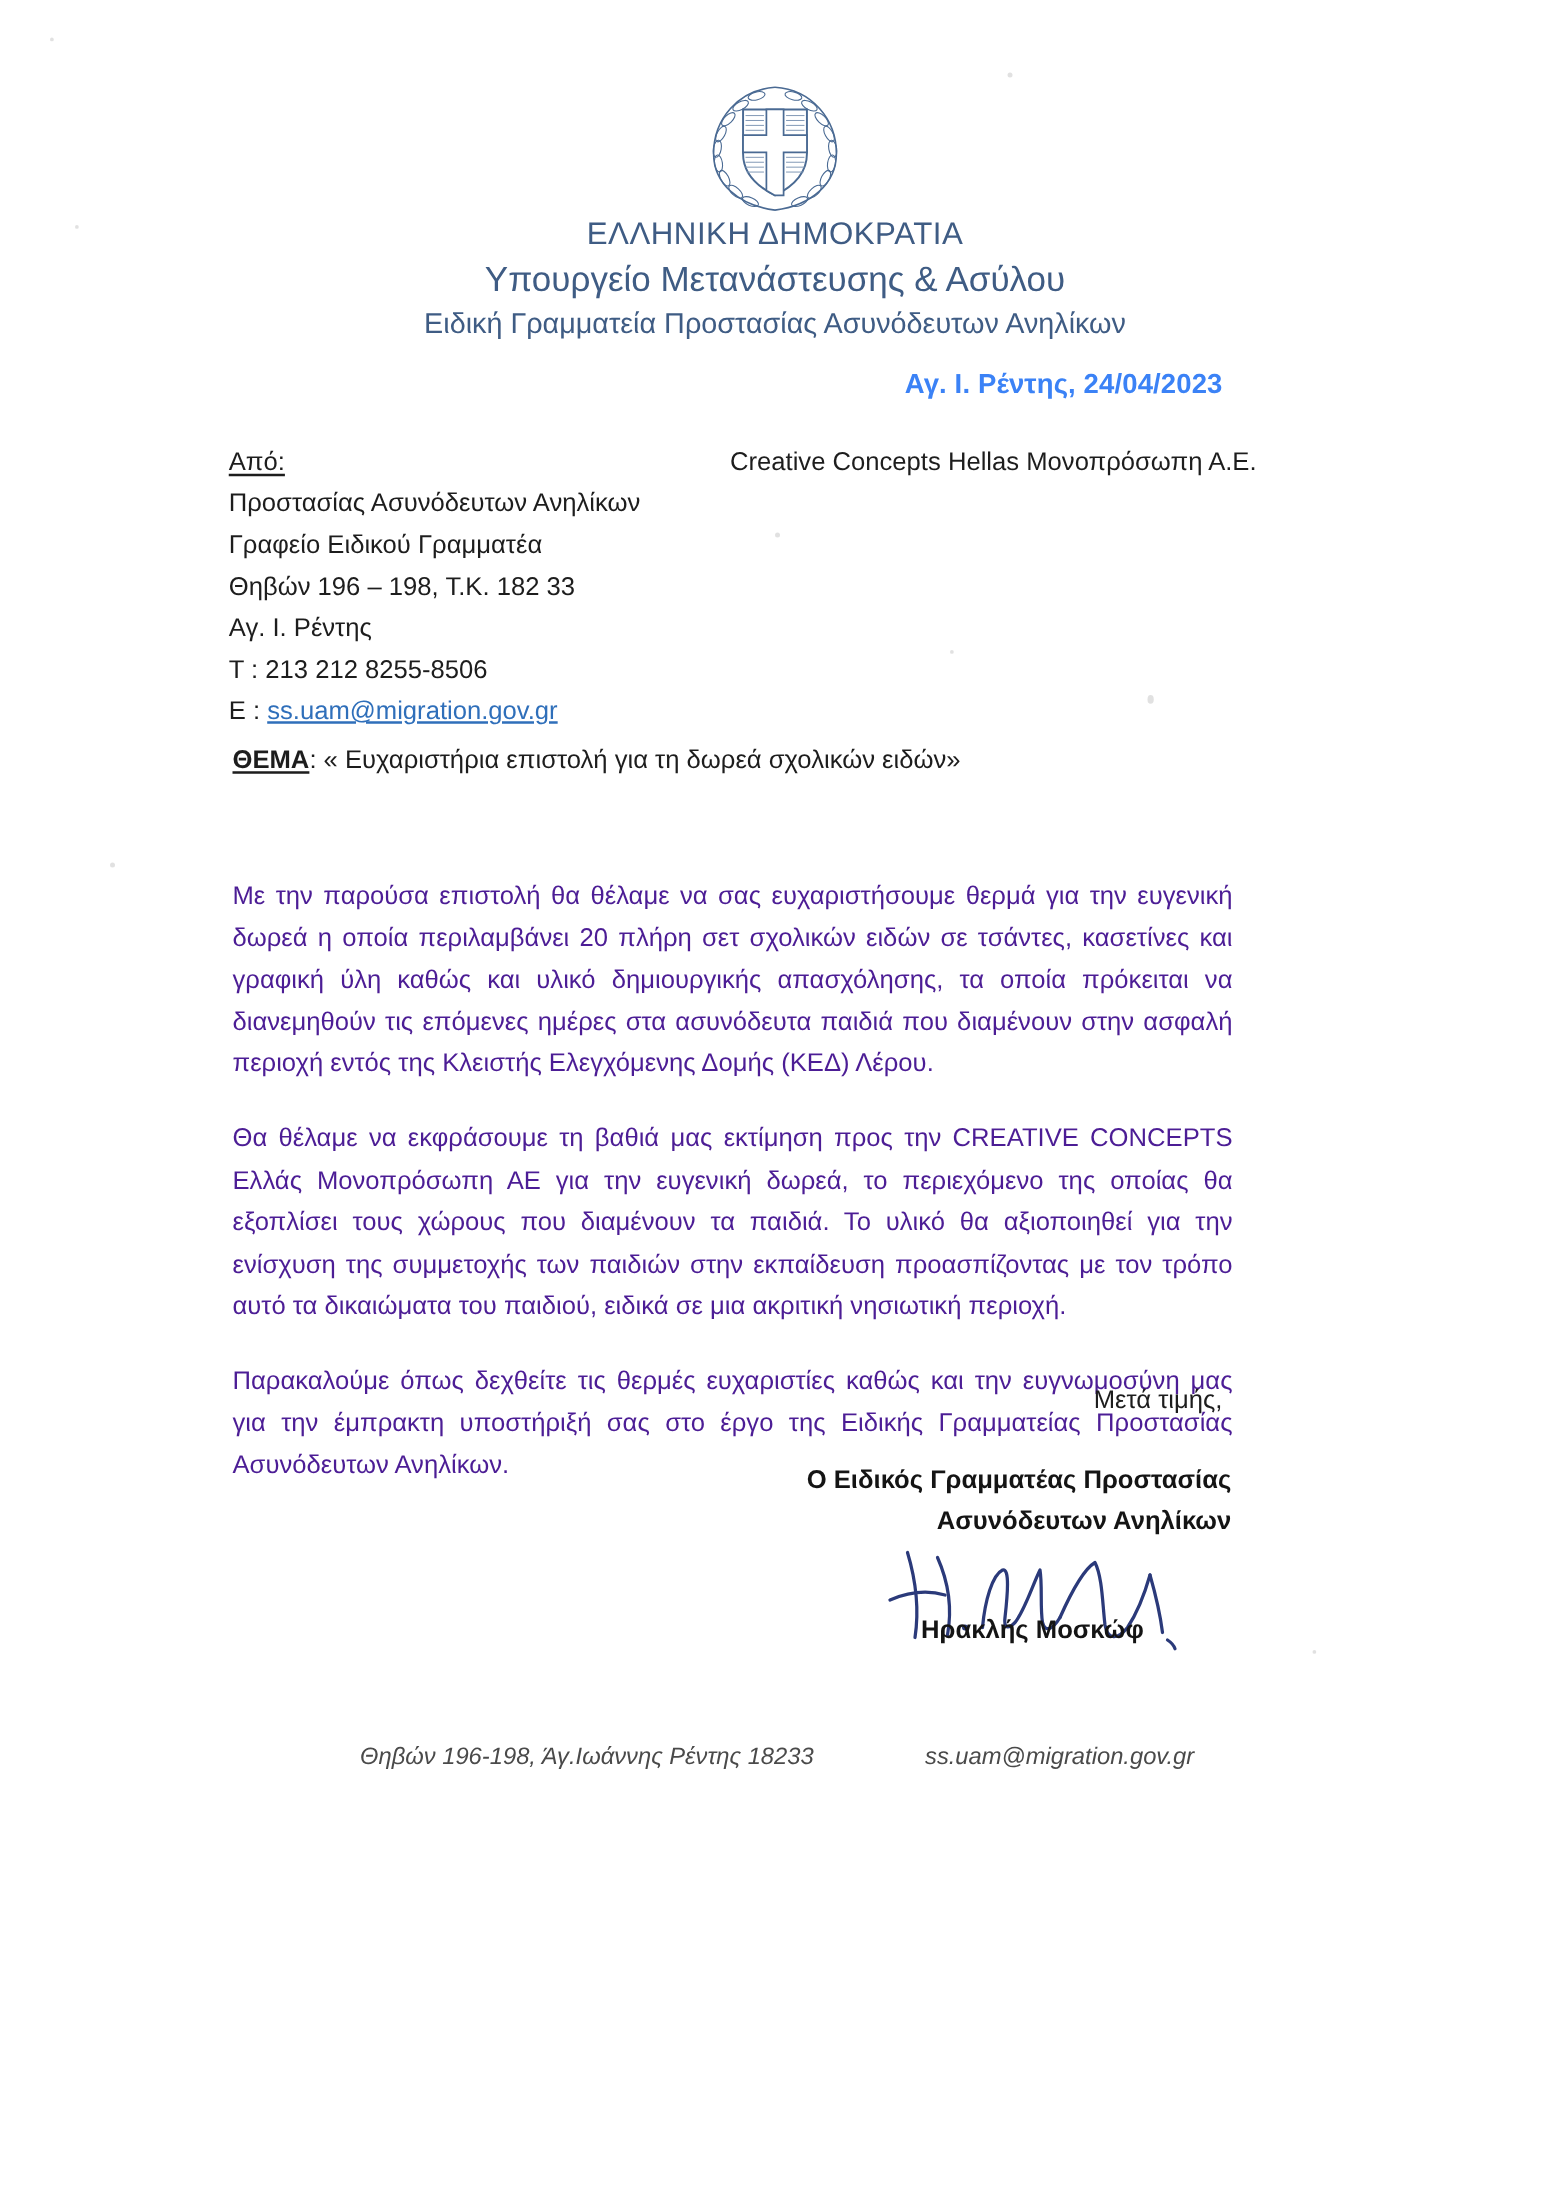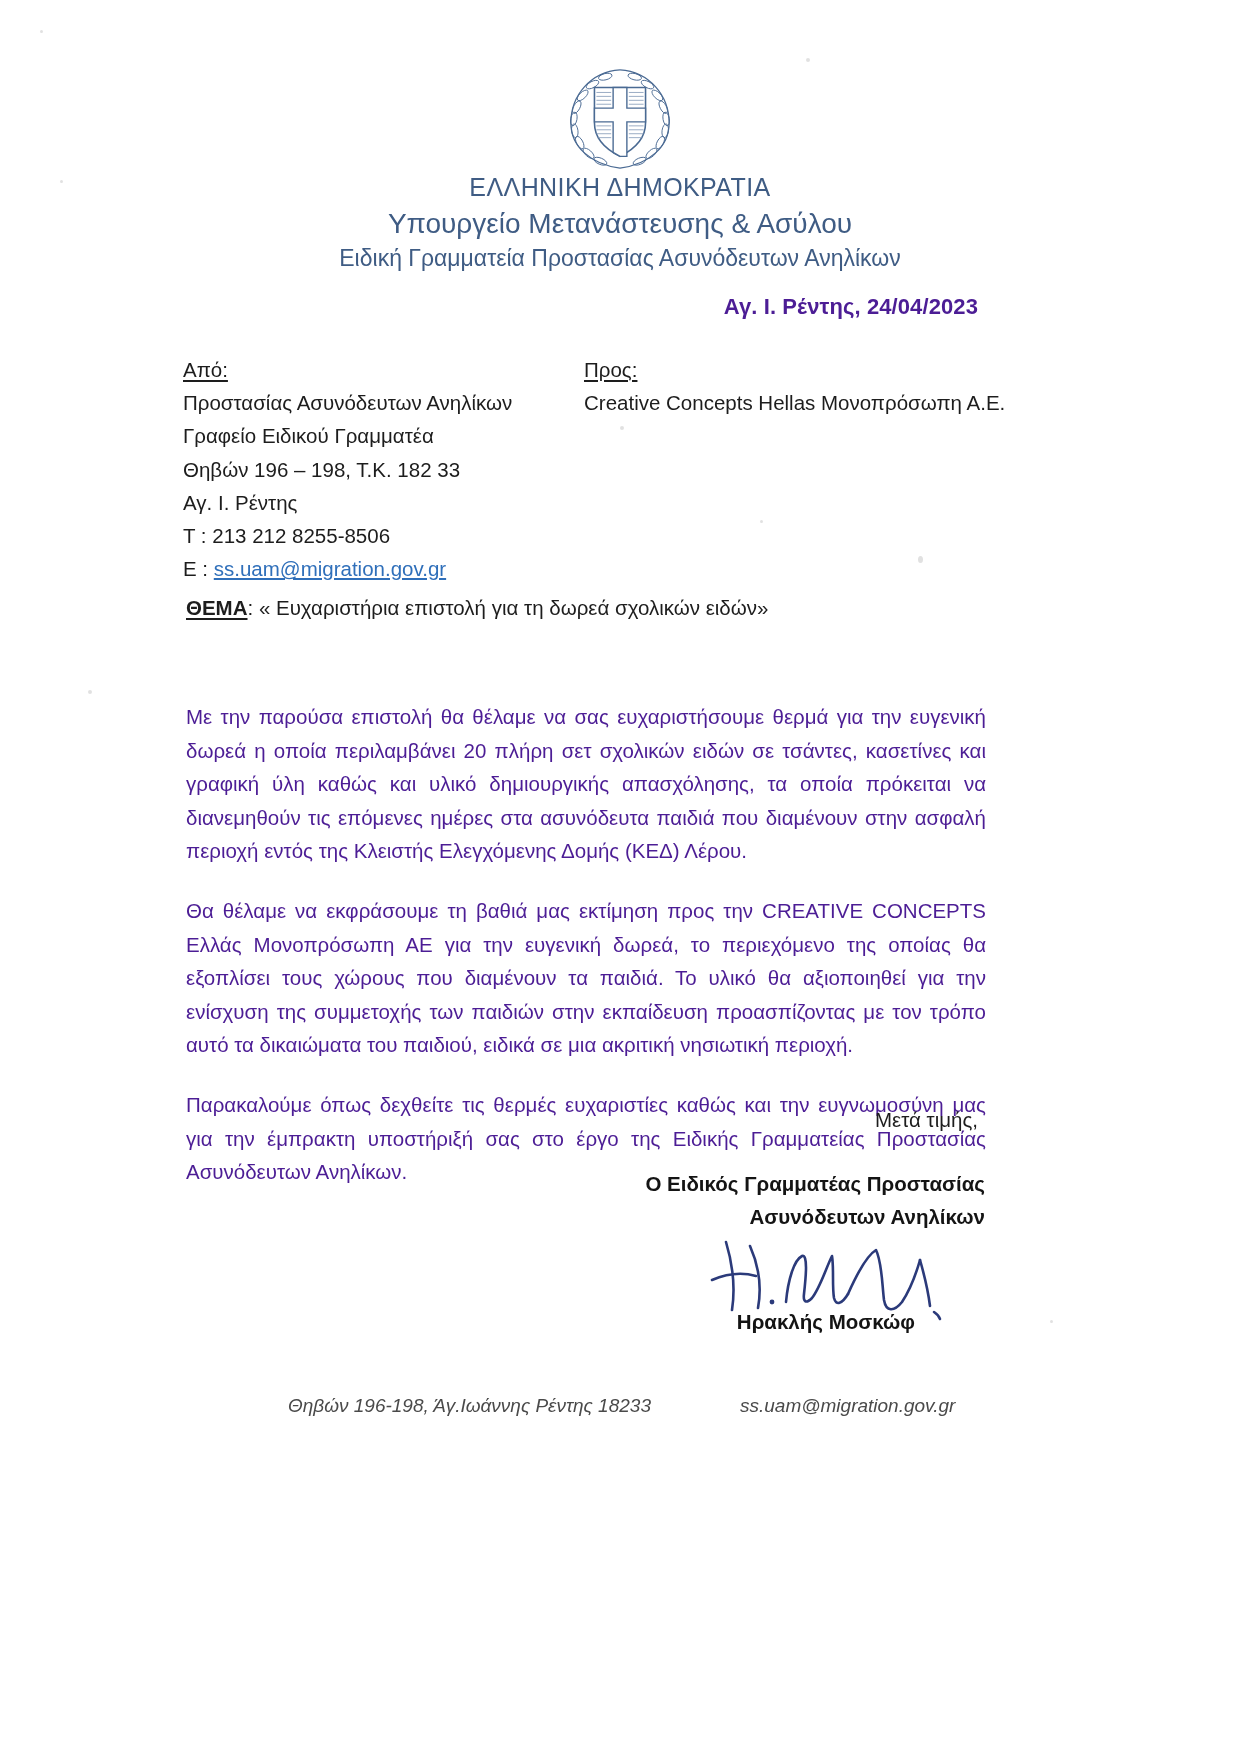--- a/index.html
+++ b/index.html
@@ -55,21 +55,21 @@
   .org-line-2 { font-size: 28px; }
   .org-line-3 { font-size: 23px; }
 
   
   .date-line {
     position: absolute;
     top: 294px;
     right: 262px;
     font-size: 22px;
     font-weight: bold;
-    color: #4c1d95;
+    color: #3b82f6;
     letter-spacing: .1px;
   }
 
   
   .from-block {
     position: absolute;
     top: 353px;
     left: 183px;
     font-size: 20.5px;
     line-height: 1.62;
@@ -142,21 +142,20 @@
   }
   .sign-name {
     position: absolute;
     top: 1292px;
     left: 0;
     width: 915px;
     text-align: right;
     font-size: 20.5px;
     font-weight: bold;
     color: #141414;
-    margin-top: 18px;
   }
   .signature-svg {
     position: absolute;
     top: 1228px;
     left: 706px;
     width: 250px;
     height: 95px;
     pointer-events: none;
   }
 
@@ -265,21 +264,20 @@
     <div>Γραφείο Ειδικού Γραμματέα</div>
     <div>Θηβών 196 – 198, Τ.Κ. 182 33</div>
     <div>Αγ. Ι. Ρέντης</div>
     <div>T : 213 212 8255-8506</div>
     <div>
       <span>E : </span><a class="email-link" href="#">ss.uam@migration.gov.gr</a>
     </div>
   </div>
 
   <div class="to-block">
-    <div class="u-label">Προς:</div>
     <div>Creative Concepts Hellas Μονοπρόσωπη Α.Ε.</div>
   </div>
 
   <div class="subject">
     <b>ΘΕΜΑ</b><span>: « Ευχαριστήρια επιστολή για τη δωρεά σχολικών ειδών»</span>
   </div>
 
   <div class="body">
     <p>Με την παρούσα επιστολή θα θέλαμε να σας ευχαριστήσουμε θερμά για την ευγενική δωρεά η οποία περιλαμβάνει 20 πλήρη σετ σχολικών ειδών σε τσάντες, κασετίνες και γραφική ύλη καθώς και υλικό δημιουργικής απασχόλησης, τα οποία πρόκειται να διανεμηθούν τις επόμενες ημέρες στα ασυνόδευτα παιδιά που διαμένουν στην ασφαλή περιοχή εντός της Κλειστής Ελεγχόμενης Δομής (ΚΕΔ) Λέρου.</p>
     <p>Θα θέλαμε να εκφράσουμε τη βαθιά μας εκτίμηση προς την CREATIVE CONCEPTS Ελλάς Μονοπρόσωπη ΑΕ για την ευγενική δωρεά, το περιεχόμενο της οποίας θα εξοπλίσει τους χώρους που διαμένουν τα παιδιά. Το υλικό θα αξιοποιηθεί για την ενίσχυση της συμμετοχής των παιδιών στην εκπαίδευση προασπίζοντας με τον τρόπο αυτό τα δικαιώματα του παιδιού, ειδικά σε μια ακριτική νησιωτική περιοχή.</p>

